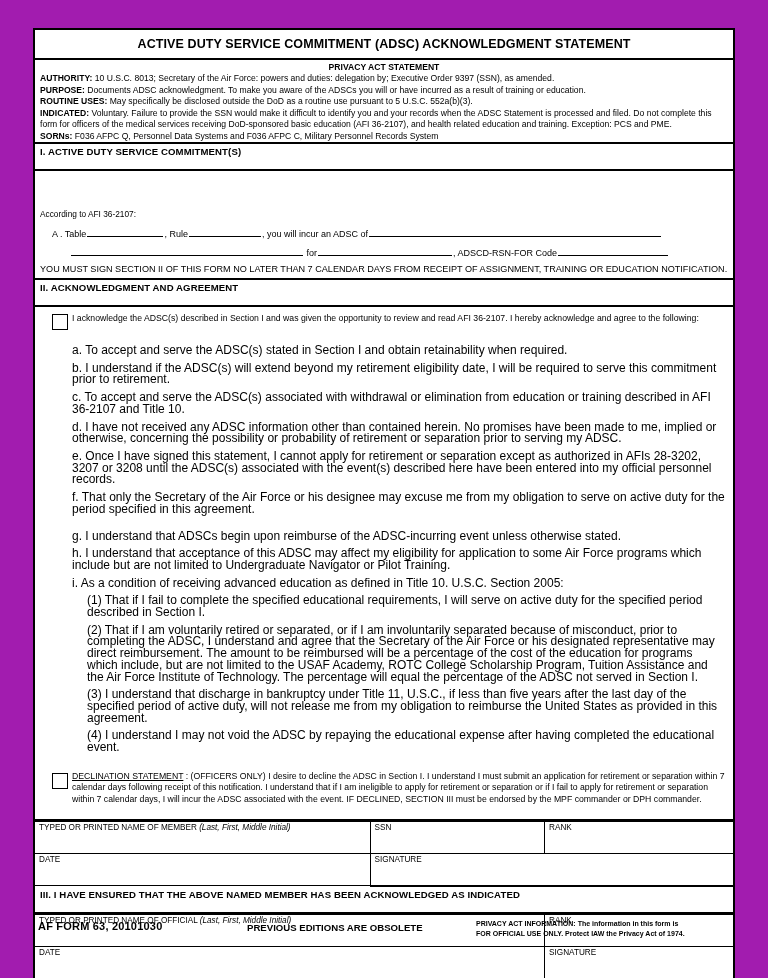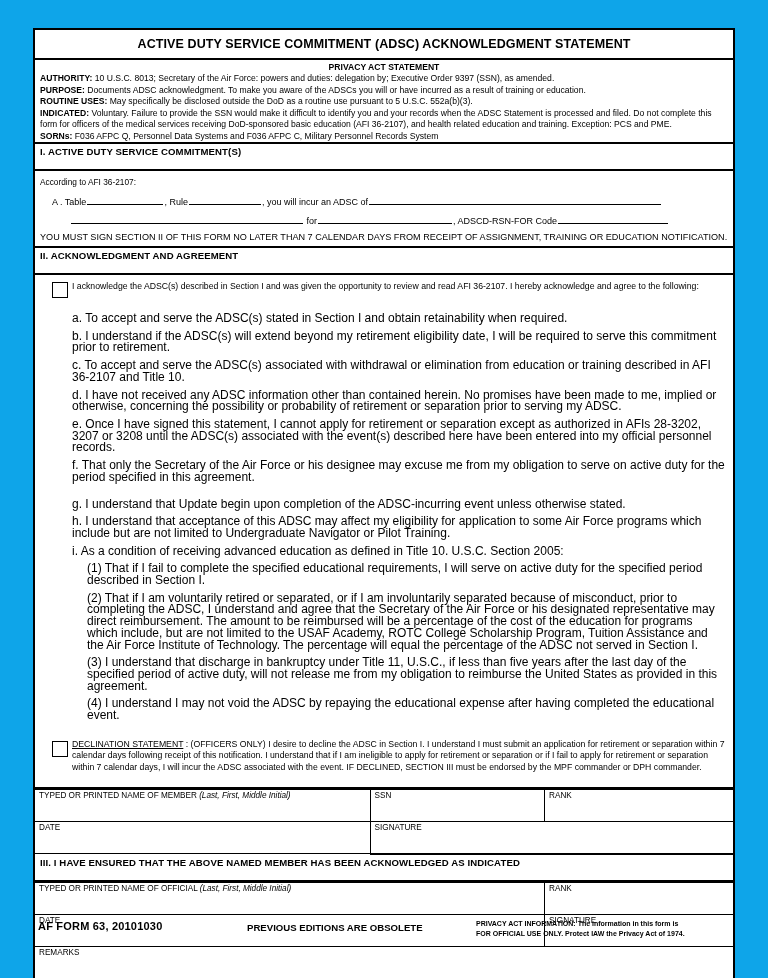--- a/index.html
+++ b/index.html
@@ -11,21 +11,21 @@
     width: 768px;
     height: 978px;
     font-family: "Liberation Sans", sans-serif;
     color: #000000;
     -webkit-font-smoothing: none;
   }
   .page {
     position: relative;
     width: 768px;
     height: 978px;
-    background: #0ea5e9;
+    background: #a21caf;
     box-sizing: border-box;
   }
   .form {
     position: absolute;
     left: 33px;
     top: 28px;
     width: 702px;
     border: 2px solid #000;
     box-sizing: border-box;
     background: #fff;
@@ -70,21 +70,21 @@
     border-bottom: 2px solid #000;
     letter-spacing: 0.1px;
   }
   
   .sec1-body {
     padding: 5px 5px 3px 5px;
     border-bottom: 2px solid #000;
     font-size: 8.6px;
     line-height: 12px;
   }
-  .afi-line { font-size: 8.3px; margin-bottom: 5px; }
+  .afi-line { font-size: 8.3px; margin-bottom: 5px; margin-top: 32px; }
   .row-a {
     font-size: 9px;
     white-space: nowrap;
     margin-left: 12px;
     margin-bottom: 4px;
   }
   .row-b {
     font-size: 9px;
     white-space: nowrap;
     margin-left: 30px;
@@ -239,21 +239,21 @@
 
       <div class="item">a.  To accept and serve the ADSC(s) stated in Section I and obtain retainability when required.</div>
       <div class="item">b.  I understand if the ADSC(s) will extend beyond my retirement eligibility date, I will be required to serve this commitment prior to retirement.</div>
       <div class="item">c.  To accept and serve the ADSC(s) associated with withdrawal or elimination from education or training described in AFI 36-2107 and Title 10.</div>
       <div class="item">d.  I have not received any ADSC information other than contained herein.  No promises have been made to me, implied or otherwise, concerning the possibility or probability of retirement or separation prior to serving my ADSC.</div>
       <div class="item">e.  Once I have signed this statement, I cannot apply for retirement or separation except as authorized in AFIs 28-3202, 3207 or 3208 until the ADSC(s) associated with the event(s) described here have been entered into my official personnel records.</div>
       <div class="item">f.  That only the Secretary of the Air Force or his designee may excuse me from my obligation to serve on active duty for the period specified in this agreement.</div>
 
       <div class="gap"></div>
 
-      <div class="item">g.  I understand that Update begin upon completion of the ADSC-incurring event unless otherwise stated.</div>
+      <div class="item">g.  I understand that ADSCs begin upon reimburse of the ADSC-incurring event unless otherwise stated.</div>
       <div class="item">h.  I understand that acceptance of this ADSC may affect my eligibility for application to some Air Force programs which include but are not limited to Undergraduate Navigator or Pilot Training.</div>
       <div class="item">i.  As a condition of receiving advanced education as defined in Title 10. U.S.C. Section 2005:</div>
 
       <div class="item ind1">(1)  That if I fail to complete the specified educational requirements, I will serve on active duty for the specified period described in Section I.</div>
       <div class="item ind1">(2) That if I am voluntarily retired or separated, or if I am involuntarily separated because of misconduct, prior to completing the ADSC, I understand and agree that the Secretary of the Air Force or his designated representative may direct reimbursement.  The amount to be reimbursed will be a percentage of the cost of the education for programs which include, but are not limited to the USAF Academy, ROTC College Scholarship Program, Tuition Assistance and the Air Force Institute of Technology.  The percentage will equal the percentage of the ADSC not served in Section I.</div>
       <div class="item ind1">(3) I understand that discharge in bankruptcy under Title 11, U.S.C., if less than five years after the last day of the specified period of active duty, will not release me from my obligation to reimburse the United States as provided in this agreement.</div>
       <div class="item ind1">(4) I understand I may not void the ADSC by repaying the educational expense after having completed the educational event.</div>
 
       <div class="decl-wrap">
         <span class="cb cb-decl"></span>

